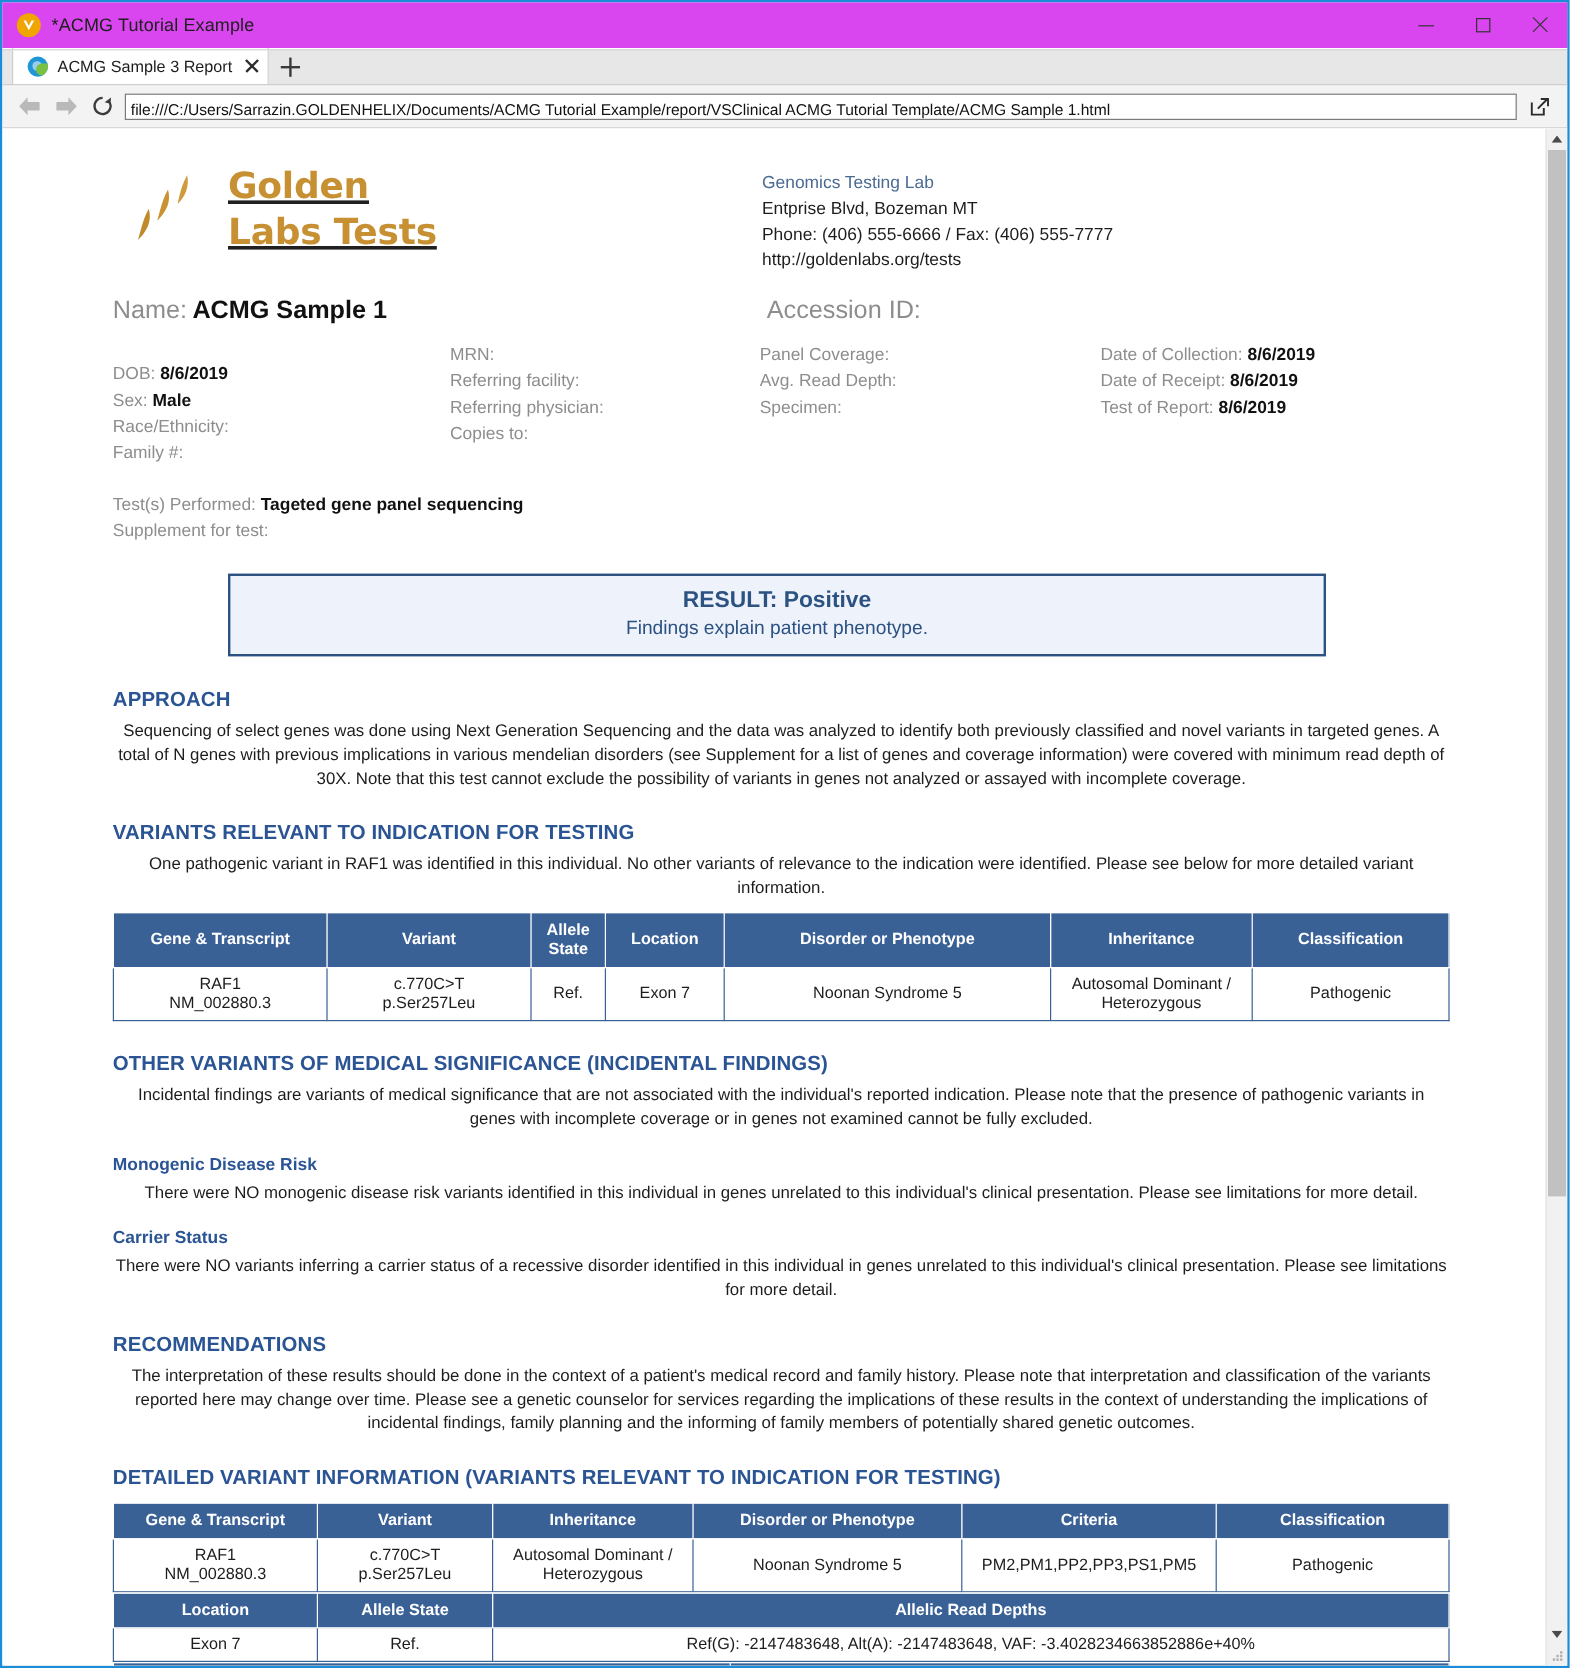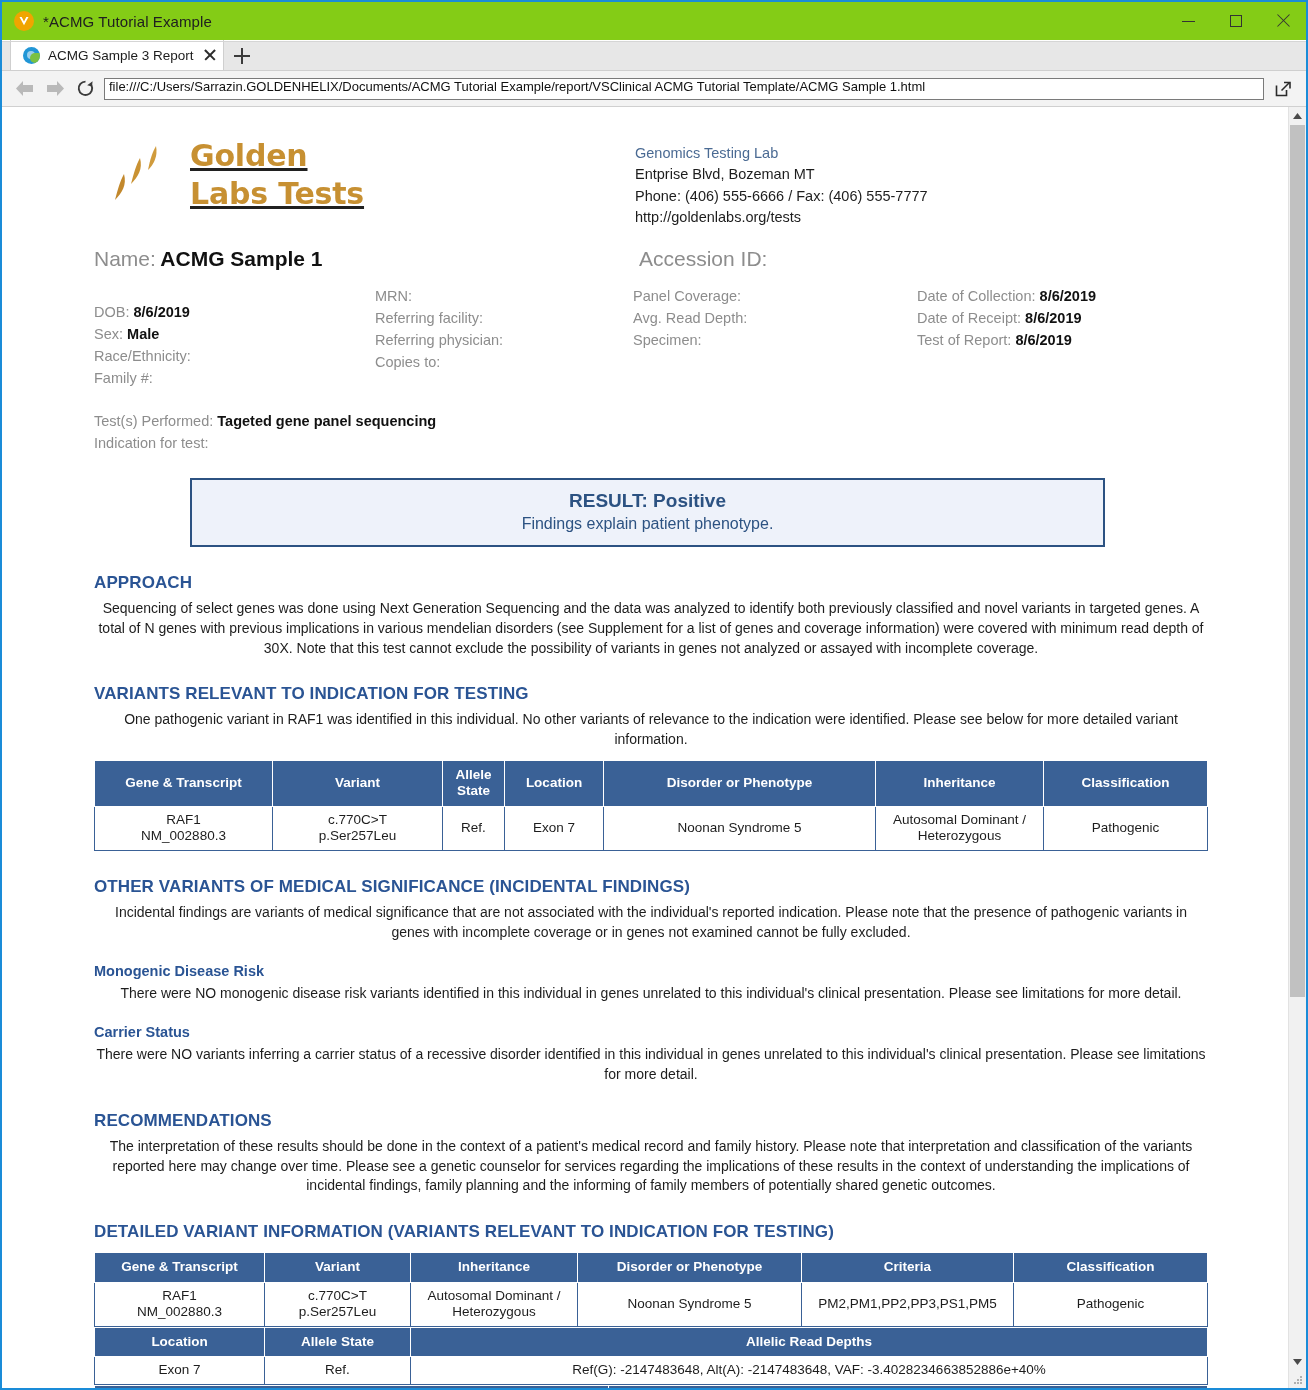--- a/index.html
+++ b/index.html
@@ -14,21 +14,21 @@
   .window{
     position:absolute;left:0;top:0;width:1308px;height:1390px;
     box-sizing:border-box;
     border:2px solid #1a8cd8;
     background:#ffffff;
     display:flex;flex-direction:column;
   }
 
   
   .titlebar{
-    height:38px;flex:0 0 38px;background:#84cc16;
+    height:38px;flex:0 0 38px;background:#d946ef;
     display:flex;align-items:center;
     border-bottom:1px solid #ffffff;
     position:relative;
   }
   .app-icon{
     width:20px;height:20px;margin-left:12px;margin-right:9px;
     border-radius:50%;
     background:#f0a500;
     display:flex;align-items:center;justify-content:center;
     flex:0 0 20px;
@@ -113,21 +113,21 @@
     width:30px;height:26px;display:flex;align-items:center;justify-content:center;flex:0 0 30px;
   }
   .nav-arrow svg{display:block;}
   .nav-reload{
     width:30px;height:26px;display:flex;align-items:center;justify-content:center;flex:0 0 30px;
     margin-right:4px;
   }
   .url-box{
     flex:1 1 auto;height:22px;background:#ffffff;
     border:1px solid #7a7a7a;box-sizing:border-box;
-    display:flex;align-items:flex-start;padding:0 4px;
+    display:flex;align-items:flex-end;padding:0 4px;
     font-size:13px;color:#111;white-space:nowrap;overflow:hidden;
   }
   .ext-btn{
     width:30px;height:26px;display:flex;align-items:center;justify-content:center;flex:0 0 30px;
     margin-left:4px;
   }
 
   
   .viewport{
     flex:1 1 auto;position:relative;background:#ffffff;overflow:hidden;
@@ -352,21 +352,21 @@
           </div>
           <div class="demo-col c4">
             <div><span>Date of Collection:</span> <b>8/6/2019</b></div>
             <div><span>Date of Receipt:</span> <b>8/6/2019</b></div>
             <div><span>Test of Report:</span> <b>8/6/2019</b></div>
           </div>
         </div>
 
         <div class="tests">
           <div><span>Test(s) Performed:</span> <b>Tageted gene panel sequencing</b></div>
-          <div><span>Indication for test:</span> <b></b></div>
+          <div><span>Supplement for test:</span> <b></b></div>
         </div>
 
         <div class="result-box">
           <div class="result-title">RESULT: Positive</div>
           <div class="result-sub">Findings explain patient phenotype.</div>
         </div>
 
         <h2 class="sec">APPROACH</h2>
         <p class="body">Sequencing of select genes was done using Next Generation Sequencing and the data was analyzed to identify both previously classified and novel variants in targeted genes. A total of N genes with previous implications in various mendelian disorders (see Supplement for a list of genes and coverage information) were covered with minimum read depth of 30X. Note that this test cannot exclude the possibility of variants in genes not analyzed or assayed with incomplete coverage.</p>
 

